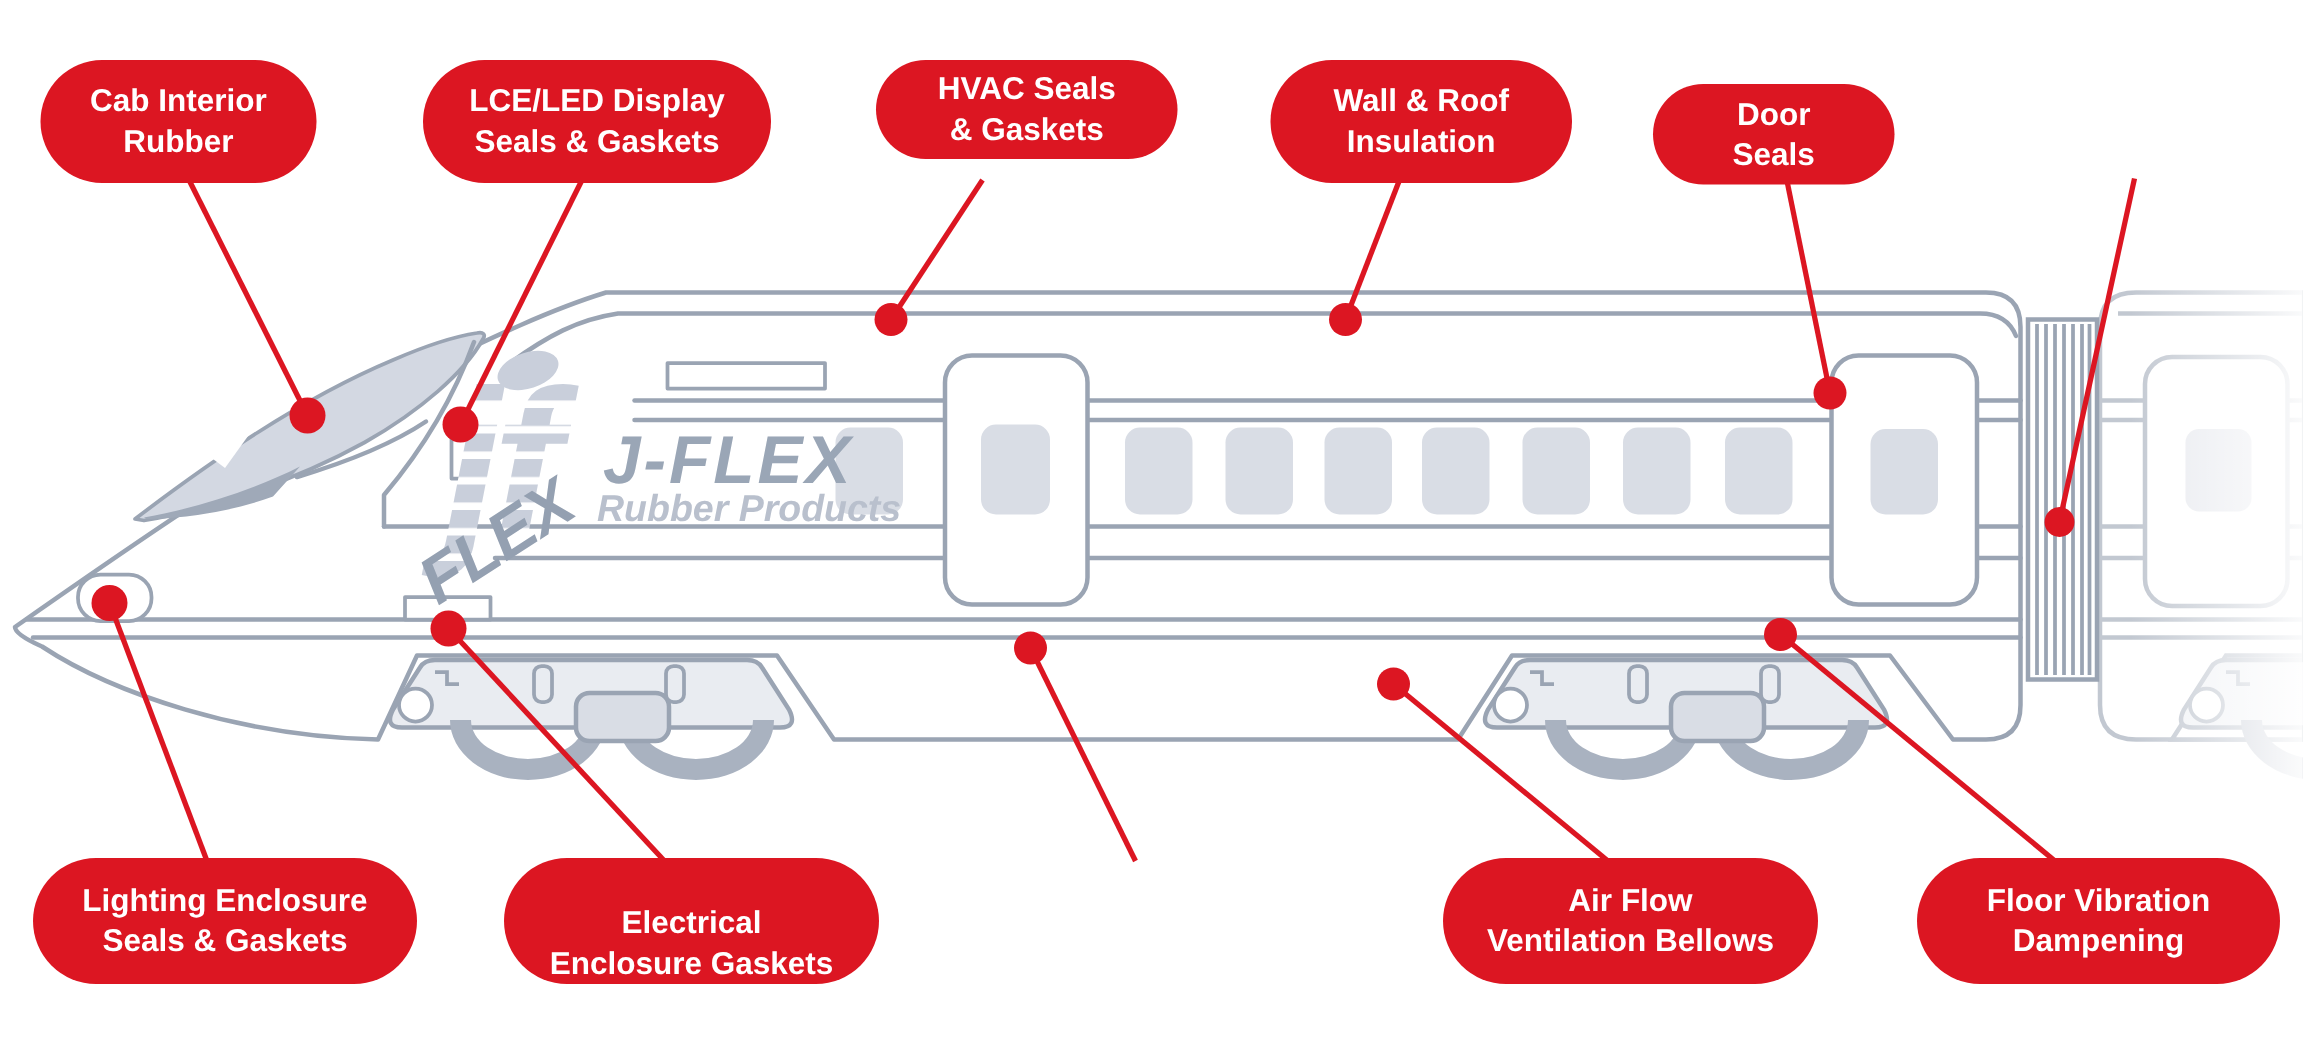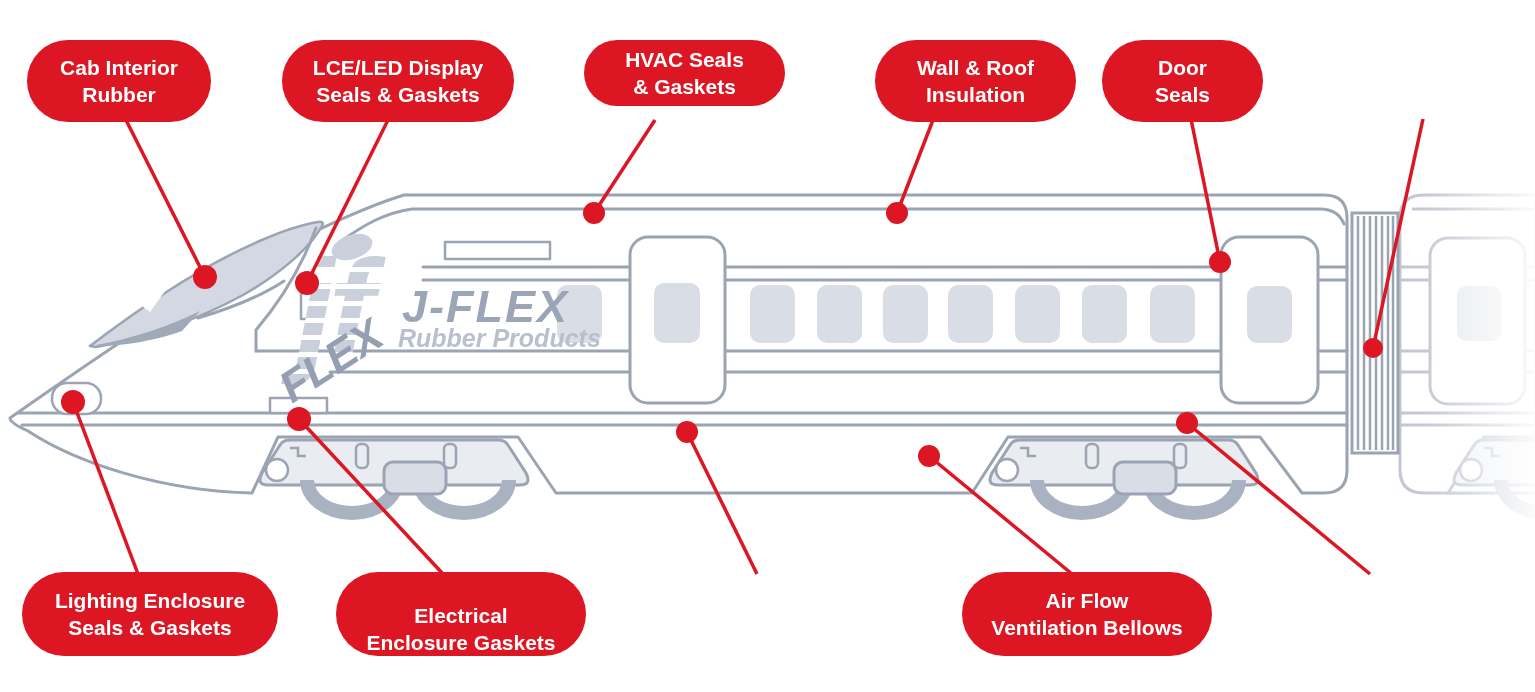--- a/index.html
+++ b/index.html
@@ -6,22 +6,22 @@
   #stage{position:relative;width:1535px;height:692px;background:#ffffff;overflow:hidden;
          font-family:"Liberation Sans",sans-serif;}
   #train-svg{position:absolute;left:0;top:0;}
   .pill{position:absolute;background:#DC1622;color:#ffffff;border-radius:44px;
         display:flex;align-items:center;justify-content:center;text-align:center;
         font-weight:bold;font-size:21px;line-height:27px;white-space:pre-line;
         font-family:"Liberation Sans",sans-serif;}
   #pill-cab       {left:27px;  top:40px;  width:184px; height:82px;}
   #pill-lce       {left:282px; top:40px;  width:232px; height:82px;}
   #pill-hvac      {left:584px; top:40px;  width:201px; height:66px;}
-  #pill-wall      {left:875px; top:40px;  width:201px; height:82px;align-items:center;}
-  #pill-door      {left:1102px;top:40px;  width:161px; height:82px;}
+  #pill-wall      {left:847px; top:40px;  width:201px; height:82px;align-items:center;}
+  #pill-door      {left:1102px;top:56px;  width:161px; height:67px;}
   #pill-vestibule {left:1332px;top:40px;  width:181px; height:82px;}
   #pill-lighting  {left:22px;  top:572px; width:256px; height:84px;}
   #pill-electrical{left:336px; top:572px; width:250px; height:84px;align-items:flex-end;}
   #pill-cable     {left:628px; top:572px; width:266px; height:84px;}
   #pill-airflow   {left:962px; top:572px; width:250px; height:84px;}
   #pill-floor     {left:1278px;top:572px; width:242px; height:84px;}
 </style>
 </head>
 <body>
 
@@ -192,14 +192,18 @@
 Seals &amp; Gaskets</span>
 </div>
 <div class="pill" id="pill-electrical">
   <span>Electrical
 Enclosure Gaskets</span>
 </div>
 <div class="pill" id="pill-airflow">
   <span>Air Flow
 Ventilation Bellows</span>
 </div>
+<div class="pill" id="pill-floor">
+  <span>Floor Vibration
+Dampening</span>
+</div>
 
 </div>
 
 </body></html>

